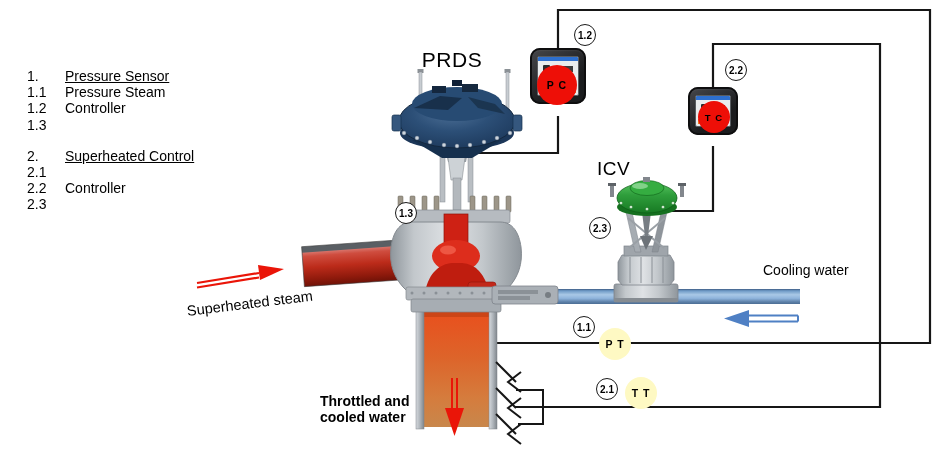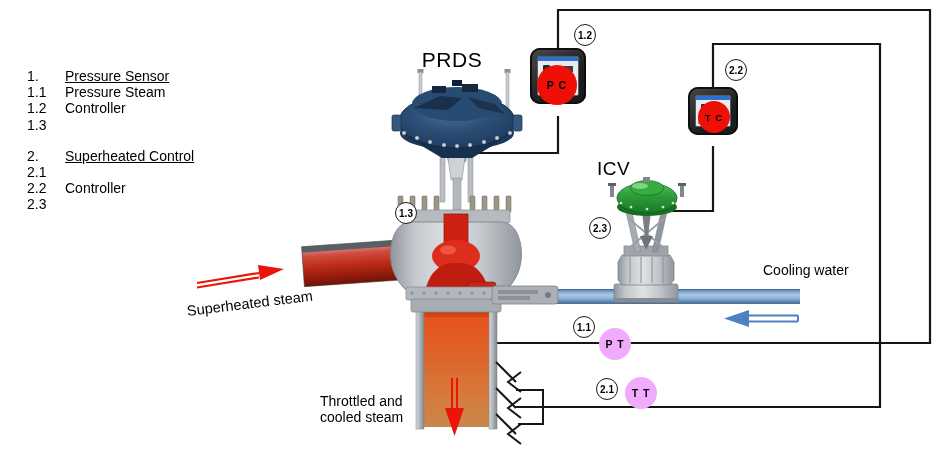--- a/index.html
+++ b/index.html
@@ -15,26 +15,26 @@
   .lnum { width:38px; flex:0 0 38px; }
   .ltitle { text-decoration:underline; }
   .lgap { height:15px; }
 
   
   .lbl { position:absolute; white-space:nowrap; }
   .lbl-prds { left:402px; top:48px; width:100px; text-align:center; font-size:21px; letter-spacing:.5px; }
   .lbl-icv  { left:597px; top:158px; width:100px; text-align:left; font-size:19px; letter-spacing:.5px; }
   .lbl-cool { left:723px; top:262px; font-size:14px;margin-left:40px; }
   .lbl-super{ left:186px; top:303px; font-size:14.5px; transform:rotate(-7deg); transform-origin:left top; }
-  .lbl-throt{ left:320px; top:393px; font-size:14px; line-height:16px; white-space:normal; width:110px; }
+  .lbl-throt{ left:320px; top:393px; font-size:14px; line-height:16px; white-space:normal; width:110px;font-weight:bold; }
 
   
   .sensor {
     position:absolute; width:32px; height:32px; border-radius:50%;
-    background:#f0abfc; color:#000; font-weight:bold; font-size:10.5px;
+    background:#fef9c3; color:#000; font-weight:bold; font-size:10.5px;
     display:flex; align-items:center; justify-content:center; letter-spacing:1px;
   }
   .callout {
     position:absolute; width:22px; height:22px; border-radius:50%;
     background:#fff; border:1.6px solid #1b1b1b; box-sizing:border-box;
     font-weight:bold; font-size:10px;
     display:flex; align-items:center; justify-content:center;
   }
 
   
@@ -312,21 +312,21 @@
       <span class="lnum">2.3</span>
     </div>
   </div>
 
   <div class="lbl lbl-prds">PRDS</div>
   <div class="lbl lbl-icv">ICV</div>
   <div class="lbl lbl-cool">Cooling water</div>
   <div class="lbl lbl-super">Superheated steam</div>
   <div class="lbl lbl-throt">
     <div>Throttled and</div>
-    <div>cooled steam</div>
+    <div>cooled water</div>
   </div>
 
   <div class="controller ctrl-pc">
     <div class="screen">
       <div class="bar"></div>
       <div class="glyph-a"></div>
       <div class="glyph-b"></div>
       <div class="btns">
         <i class="btn-o"></i>
         <i class="btn-b"></i>

